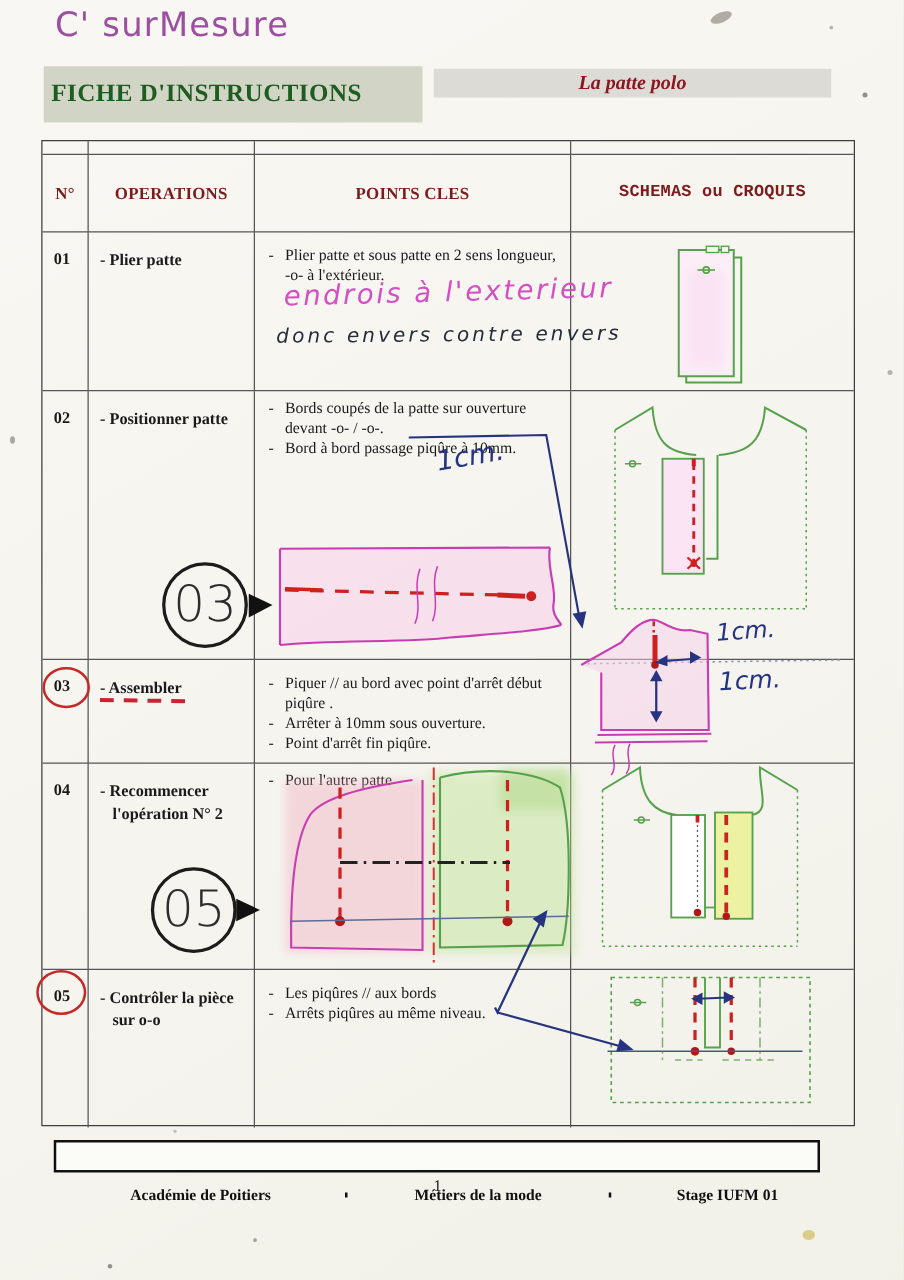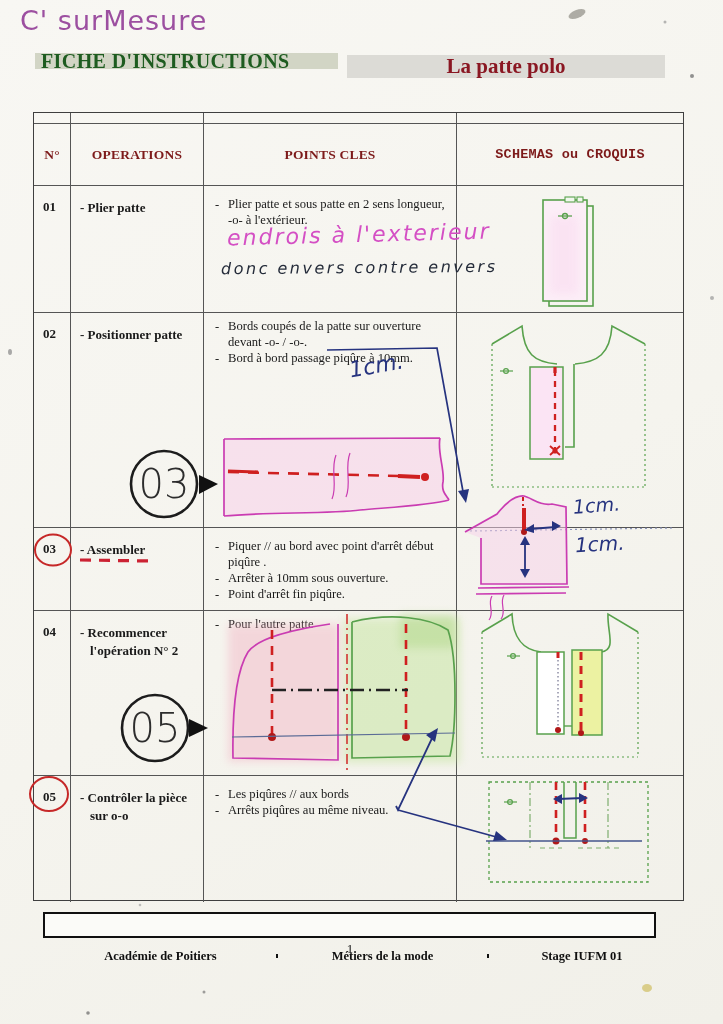--- a/index.html
+++ b/index.html
@@ -2,28 +2,28 @@
 <html><head>
 <meta charset="utf-8">
 <style>
   html,body { margin:0; padding:0; background:#e8e8e4; }
   .page {
     position:relative; width:723px; height:1024px; overflow:hidden;
     background:linear-gradient(150deg,#f8f7f3 0%,#f5f4ee 55%,#f1f0e9 100%);
     font-family:"Liberation Serif", serif; color:#1a1a1a;
   }
   
-  .logo { position:absolute; left:20px; top:5px; font-family:"DejaVu Sans",sans-serif;
+  .logo { position:absolute; left:44px; top:5px; font-family:"DejaVu Sans",sans-serif;
           font-size:27px; letter-spacing:1px; color:#9c4fa0; }
-  .doc-title { position:absolute; left:35px; top:53px; width:303px; height:16px;
+  .doc-title { position:absolute; left:35px; top:53px; width:303px; height:45px;
                background:#d2d5c5; color:#1e5c20; font-weight:bold; font-size:20px;
                letter-spacing:.4px; display:flex; align-items:center; padding-left:6px; box-sizing:border-box; }
   .doc-subtitle { position:absolute; left:347px; top:55px; width:318px; height:23px;
-                  background:#dcdbd6; color:#8a1722; font-weight:bold; 
-                  font-size:21px; display:flex; align-items:center; justify-content:center; }
+                  background:#dcdbd6; color:#8a1722; font-weight:bold; font-style:italic;
+                  font-size:16px; display:flex; align-items:center; justify-content:center; }
   
   .grid { position:absolute; left:33px; top:112px; width:651px; height:789px;
           display:grid; grid-template-columns:37px 133px 253px 1fr;
           grid-template-rows:11px 62px 127px 215px 83px 165px 126px;
           border:1.8px solid #3f3f3f; box-sizing:border-box; background:transparent; }
   .cell { border-right:1.4px solid #555; border-bottom:1.4px solid #555; box-sizing:border-box; position:relative; overflow:visible; }
   .lastcol { border-right:none;font-family:Liberation Mono, monospace; } .lastrow { border-bottom:none; }
   .hdr { display:flex; align-items:center; justify-content:center; color:#7d1a1a;
          font-weight:bold; font-size:13.5px; letter-spacing:.2px; text-align:center; }
   .num { padding:13px 0 0 9px; font-weight:bold; font-size:13px; }

